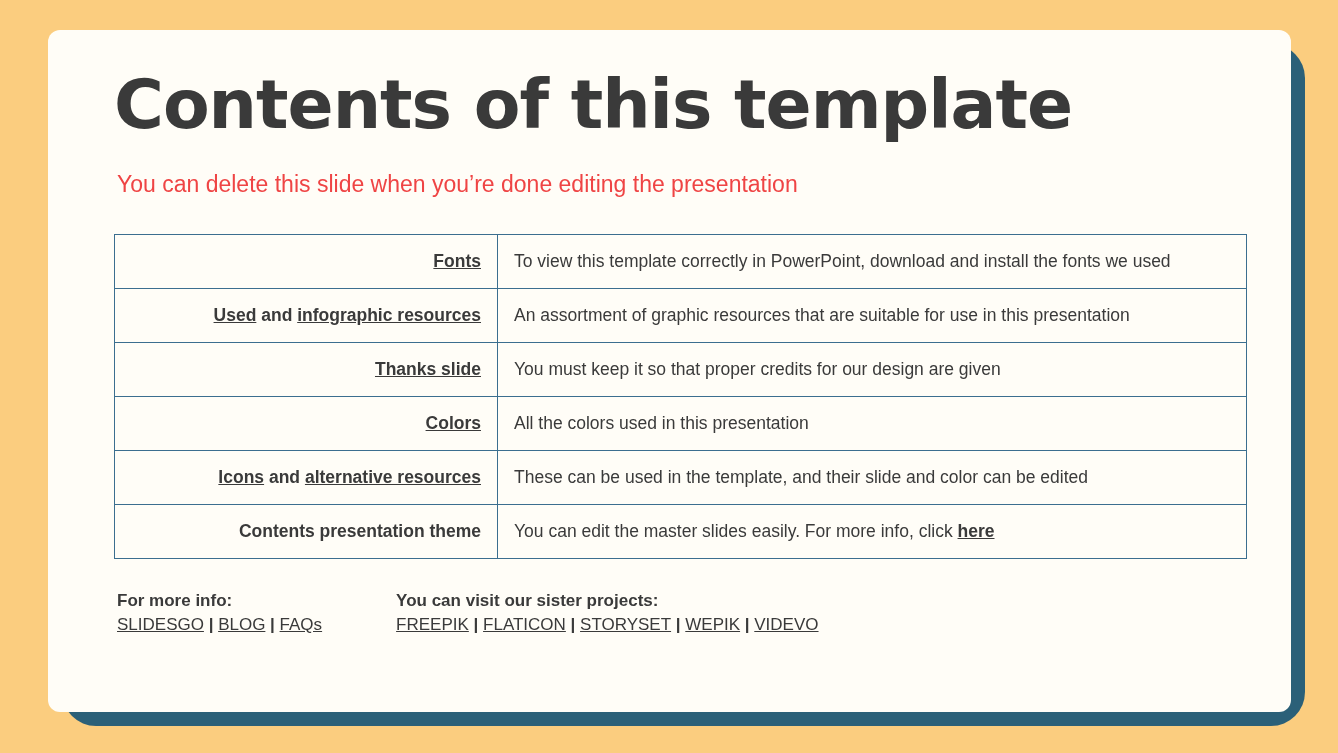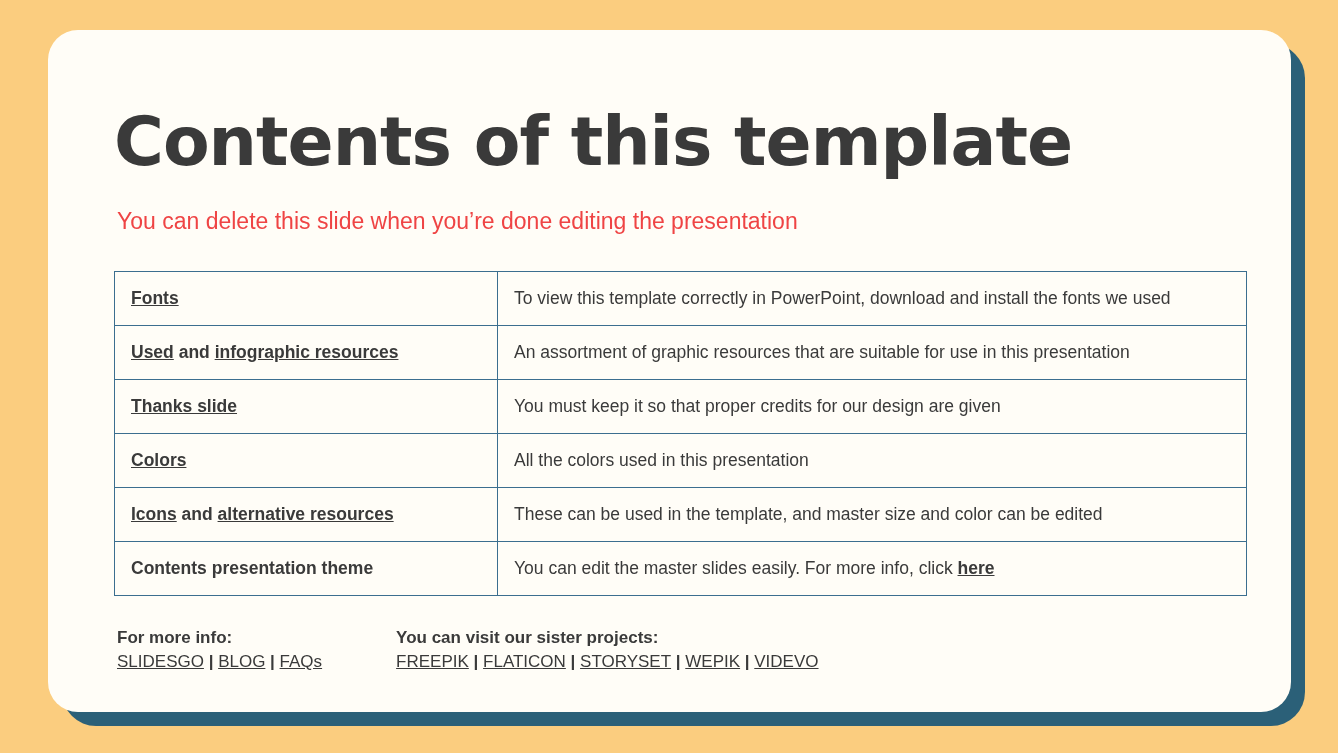--- a/index.html
+++ b/index.html
@@ -27,23 +27,23 @@
     background: #2b6078;
     border-radius: 34px;
   }
   .card {
     position: absolute;
     left: 48px;
     top: 30px;
     width: 1243px;
     height: 682px;
     background: #fffdf7;
-    border-radius: 30px;
+    border-radius: 12px;
     box-sizing: border-box;
-    padding: 76px 66px 0 66px;
+    padding: 39px 66px 0 66px;
   }
   .page-title {
     font-family: "DejaVu Sans", sans-serif;
     font-weight: bold;
     font-size: 68px;
     letter-spacing: -1px;
     color: #3a3a3a;
     margin: 0;
     line-height: 1.05;
   }
@@ -63,20 +63,21 @@
     border: 1px solid #3b6e8f;
     padding: 0 16px;
     height: 53px;
     vertical-align: middle;
     font-size: 17.5px;
     color: #3a3a3a;
   }
   .contents-table td.col-left {
     width: 350px;
     font-weight: bold;
+    text-align: right;
   }
   .contents-table td.col-right {
     color: #3a3a3a;
     font-weight: normal;
   }
   .link {
     text-decoration: underline;
     color: #3a3a3a;
     cursor: pointer;
   }
@@ -125,21 +126,21 @@
           <tr>
             <td class="col-left"><span class="link">Thanks slide</span></td>
             <td class="col-right"><span>You must keep it so that proper credits for our design are given</span></td>
           </tr>
           <tr>
             <td class="col-left"><span class="link">Colors</span></td>
             <td class="col-right"><span>All the colors used in this presentation</span></td>
           </tr>
           <tr>
             <td class="col-left"><span class="link">Icons</span><span> and </span><span class="link">alternative resources</span></td>
-            <td class="col-right"><span>These can be used in the template, and master size and color can be edited</span></td>
+            <td class="col-right"><span>These can be used in the template, and their slide and color can be edited</span></td>
           </tr>
           <tr>
             <td class="col-left"><span>Contents presentation theme</span></td>
             <td class="col-right"><span>You can edit the master slides easily. For more info, click </span><span class="link" style="font-weight: bold;">here</span></td>
           </tr>
         </tbody>
     </table>
 
     <div class="footer">
       <div>

